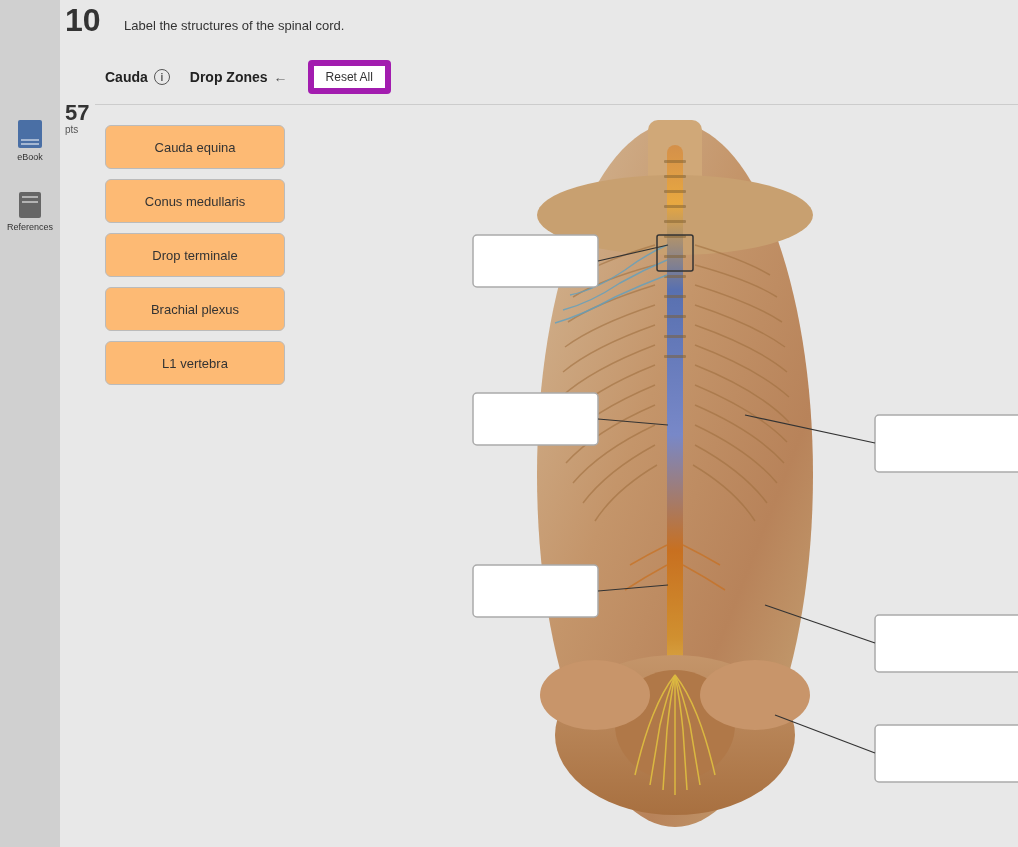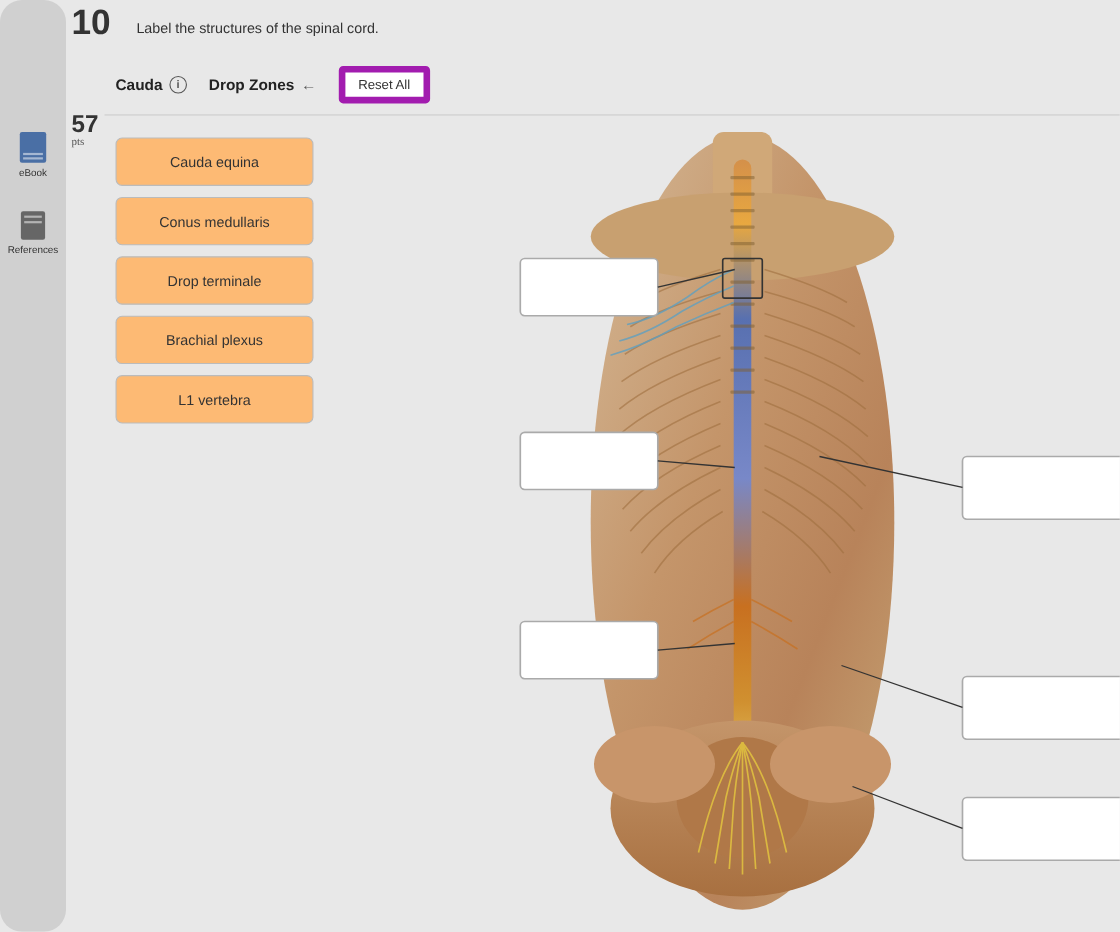--- a/index.html
+++ b/index.html
@@ -18,21 +18,20 @@
       left: 0;
       top: 0;
       width: 60px;
       height: 847px;
       background: #d0d0d0;
       display: flex;
       flex-direction: column;
       align-items: center;
       padding-top: 120px;
       gap: 30px;
-      border-radius: 20px;
     }
 
     .sidebar-item {
       display: flex;
       flex-direction: column;
       align-items: center;
       gap: 4px;
       cursor: pointer;
     }
 
@@ -190,21 +189,21 @@
     </div>
     <span class="sidebar-label">References</span>
   </div>
 </div>
 
 <div class="question-number">10</div>
 
 <div class="question-instruction">Label the structures of the spinal cord.</div>
 
 <div class="score-badge" style="position:absolute; left:65px; top:100px; font-size:22px; font-weight:bold; color:#333;">57</div>
-<div class="score-label" style="position:absolute; left:65px; top:124px; font-size:10px; color:#555;font-family:Liberation Serif, serif;">pts</div>
+<div class="score-label" style="position:absolute; left:65px; top:124px; font-size:10px; color:#555;">pts</div>
 
 <div class="main-content">
 
   <div class="header-bar">
     <div class="header-section">
       <span>Cauda</span>
       <div class="info-icon">
         <span>i</span>
       </div>
     </div>

